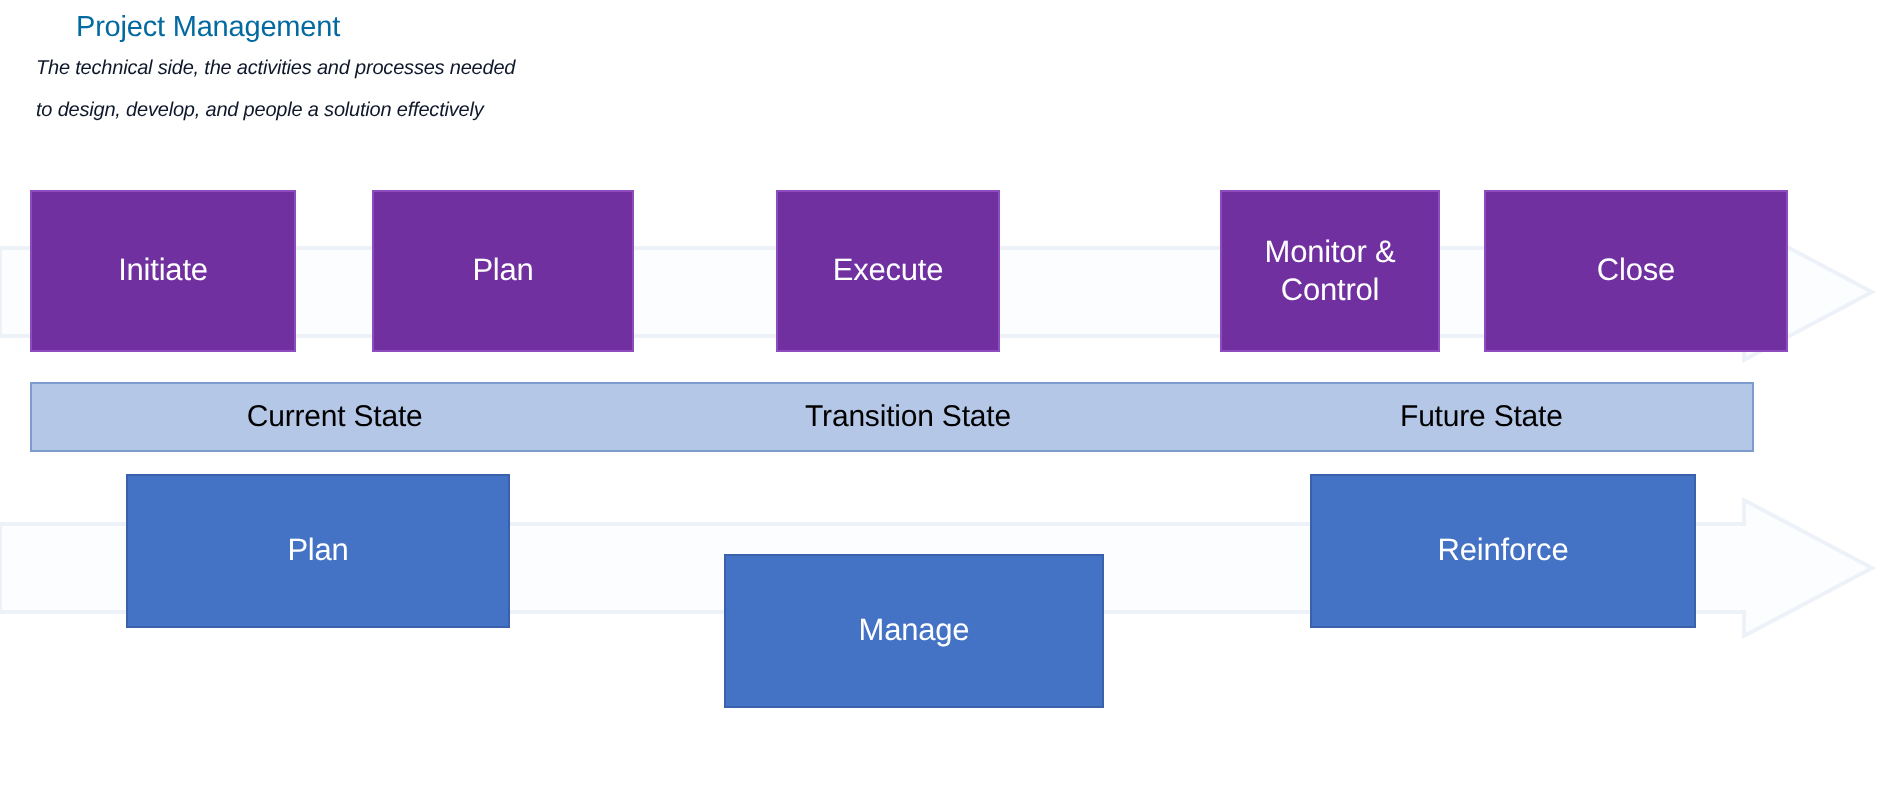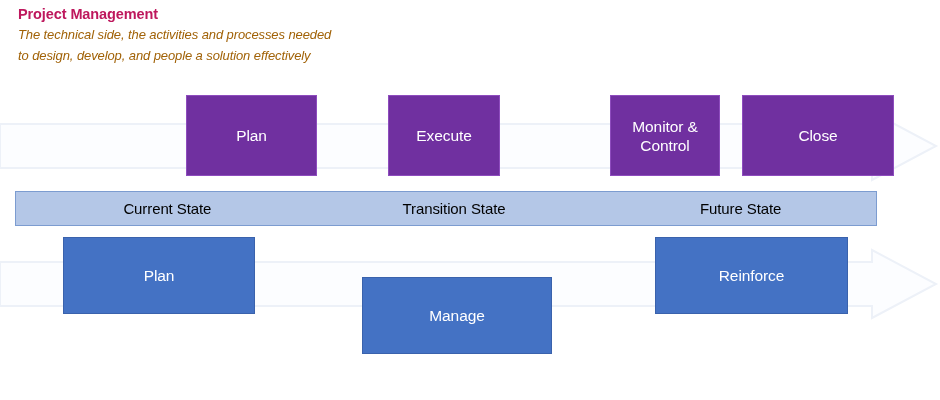--- a/index.html
+++ b/index.html
@@ -20,32 +20,33 @@
     height: 400px;
   }
 
   
   .textblock {
     position: absolute;
     left: 18px;
   }
   .tb-title {
     font-size: 14.5px;
-    font-weight: bold;
+    font-weight: normal;
     line-height: 19px;
     letter-spacing: -0.1px;
-    color: #be185d;
+    color: #0369a1;
     white-space: nowrap;
+    margin-left: 20px;
   }
   .tb-line {
-    font-size: 13px;
+    font-size: 10px;
     font-style: italic;
     line-height: 21px;
     letter-spacing: -0.1px;
-    color: #a16207;
+    color: #0f172a;
     white-space: nowrap;
   }
 
   #top-text { top: 5px; }
   #bottom-text { top: 325px; }
 
   
   .arrow-bg {
     position: absolute;
     left: 0;
@@ -126,20 +127,23 @@
     <div class="tb-line">to design, develop, and people a solution effectively</div>
   </div>
 
   <div class="arrow-bg" id="arrow-top">
     <svg width="940" height="72" viewBox="0 0 940 72">
       <polygon points="0,14 872,14 872,2 936,36 872,70 872,58 0,58" fill="#FCFDFF" stroke="#EDF1F8" stroke-width="2"></polygon>
     </svg>
   </div>
 
   <div class="box-row" id="purple-row">
+    <div class="pbox" style="left:15px;width:133px;">
+      <span class="pbox-label">Initiate</span>
+    </div>
     <div class="pbox" style="left:186px;width:131px;">
       <span class="pbox-label">Plan</span>
     </div>
     <div class="pbox" style="left:388px;width:112px;">
       <span class="pbox-label">Execute</span>
     </div>
     <div class="pbox" style="left:610px;width:110px;align-items:center;">
       <span class="pbox-label">Monitor &amp;
 Control</span>
     </div>

